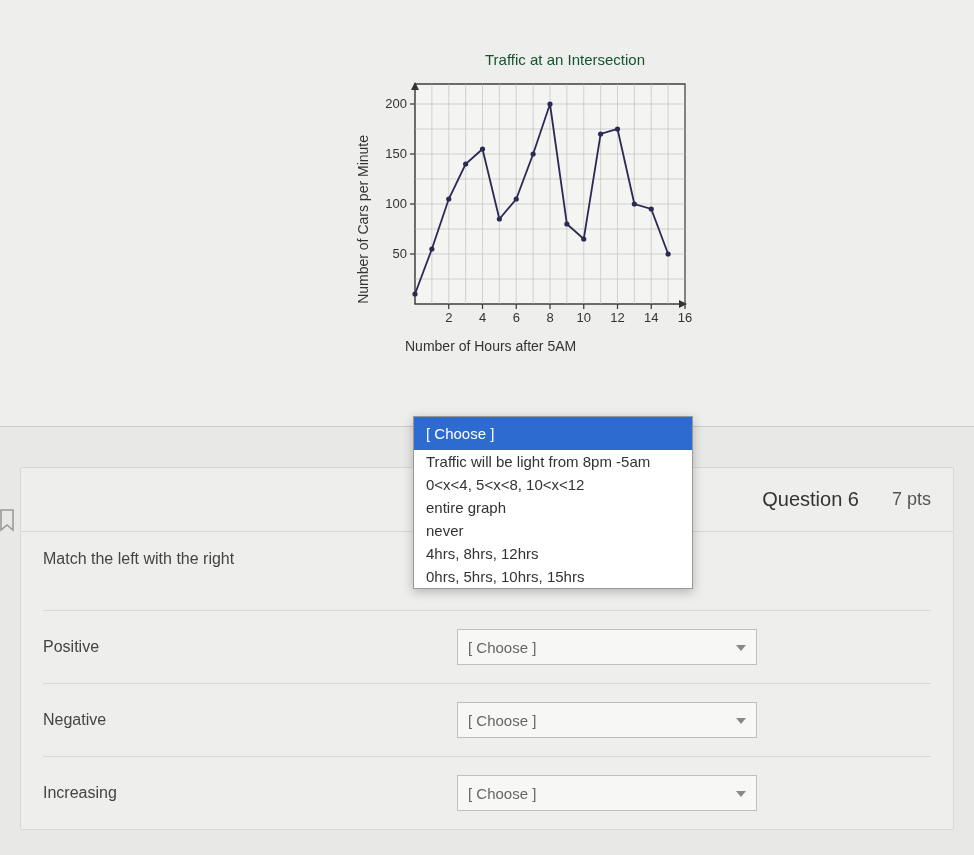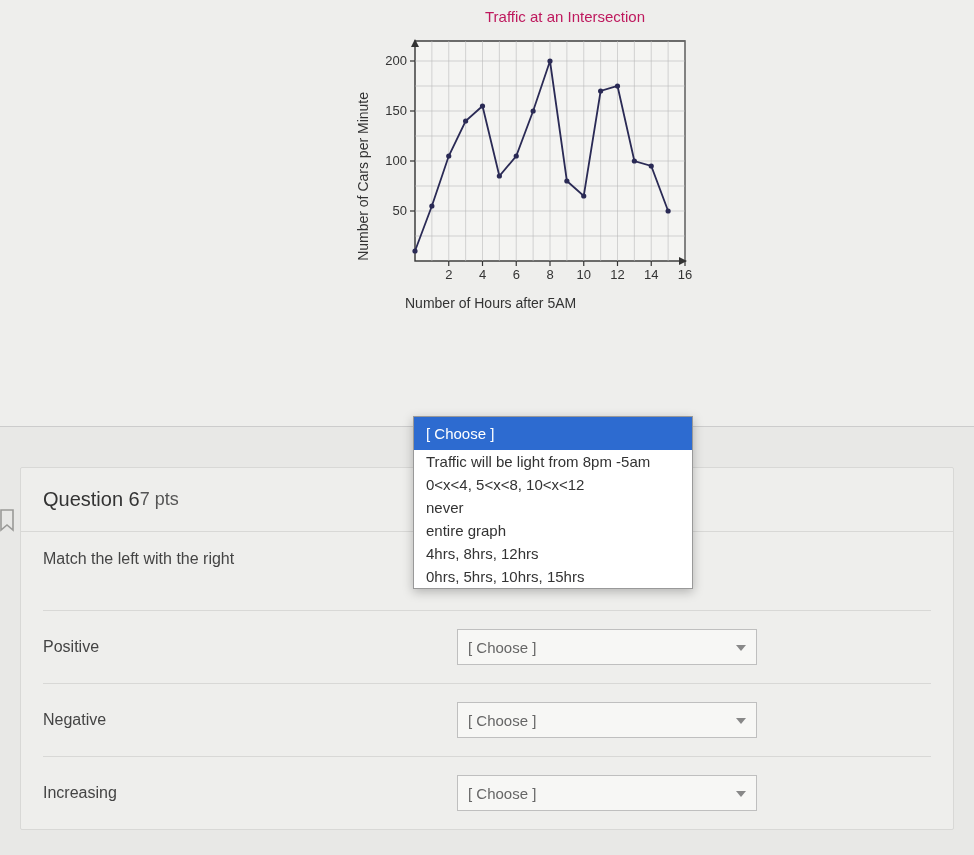--- a/index.html
+++ b/index.html
@@ -19,25 +19,26 @@
     height: 427px;
   }
   .chart-wrap {
     position: absolute;
     left: 355px;
     top: 8px;
     width: 380px;
   }
   .chart-title {
     font-size: 15px;
-    color: #be185d;
+    color: #14532d;
     text-align: center;
     margin-left: 40px;
     margin-bottom: 6px;
     font-weight: 500;
+    margin-top: 43px;
   }
   .chart-area {
     display: flex;
     align-items: flex-start;
   }
   .ylabel {
     writing-mode: vertical-rl;
     transform: rotate(180deg);
     font-size: 14px;
     color: #333;
@@ -55,24 +56,25 @@
   }
   .question-panel {
     background: #eeeeec;
     margin: 40px 20px 0 20px;
     border: 1px solid #d8d8d6;
     border-radius: 2px;
     position: relative;
   }
   .q-header {
     display: flex;
-    justify-content: flex-start;
+    justify-content: flex-end;
     align-items: center;
     padding: 20px 22px 20px 22px;
     border-bottom: 1px solid #d8d8d6;
+    gap: 33px;
   }
   .q-title { font-size: 20px; color: #333; }
   .q-pts { font-size: 18px; color: #555; }
   .q-body { padding: 18px 22px 0 22px; }
   .q-instr { font-size: 16px; color: #444; margin-bottom: 42px; }
   .match-row {
     display: flex;
     align-items: center;
     border-top: 1px solid #d8d8d6;
     padding: 18px 0;
@@ -252,17 +254,17 @@
         <span>[ Choose ]</span>
       </div>
     </div>
   </div>
 </div>
 
 <div class="dropdown">
   <div class="dd-selected">[ Choose ]</div>
   <div class="dd-item">Traffic will be light from 8pm -5am</div>
   <div class="dd-item">0&lt;x&lt;4, 5&lt;x&lt;8, 10&lt;x&lt;12</div>
+  <div class="dd-item">entire graph</div>
   <div class="dd-item">never</div>
-  <div class="dd-item">entire graph</div>
   <div class="dd-item">4hrs, 8hrs, 12hrs</div>
   <div class="dd-item">0hrs, 5hrs, 10hrs, 15hrs</div>
 </div>
 
 </body></html>

